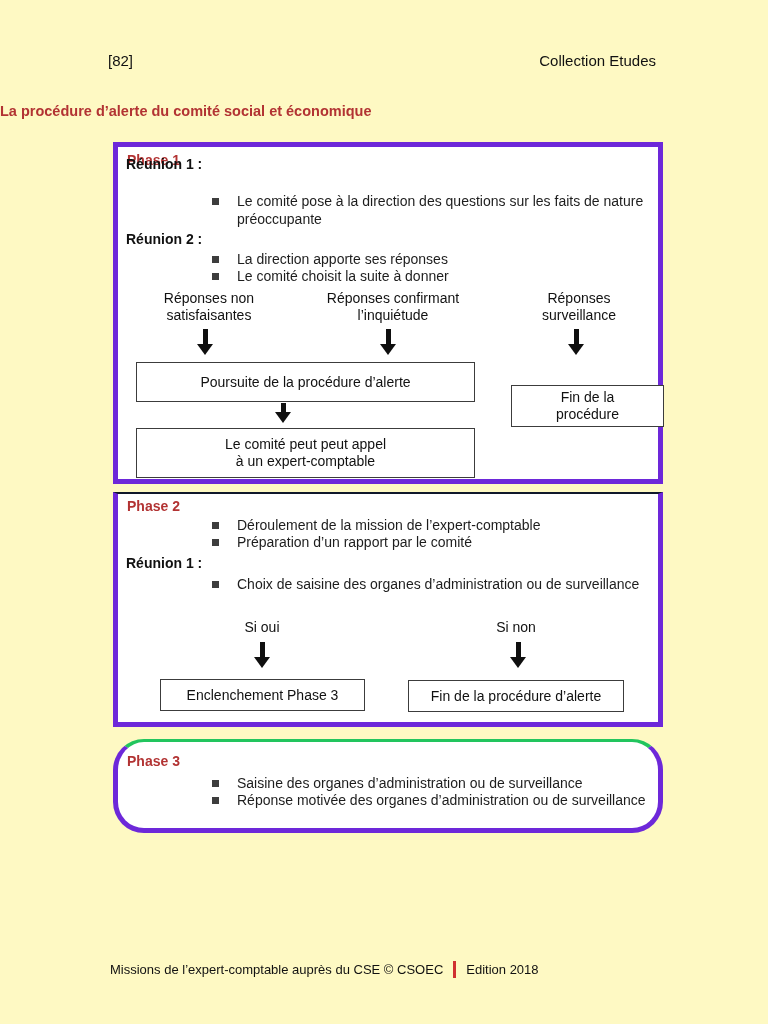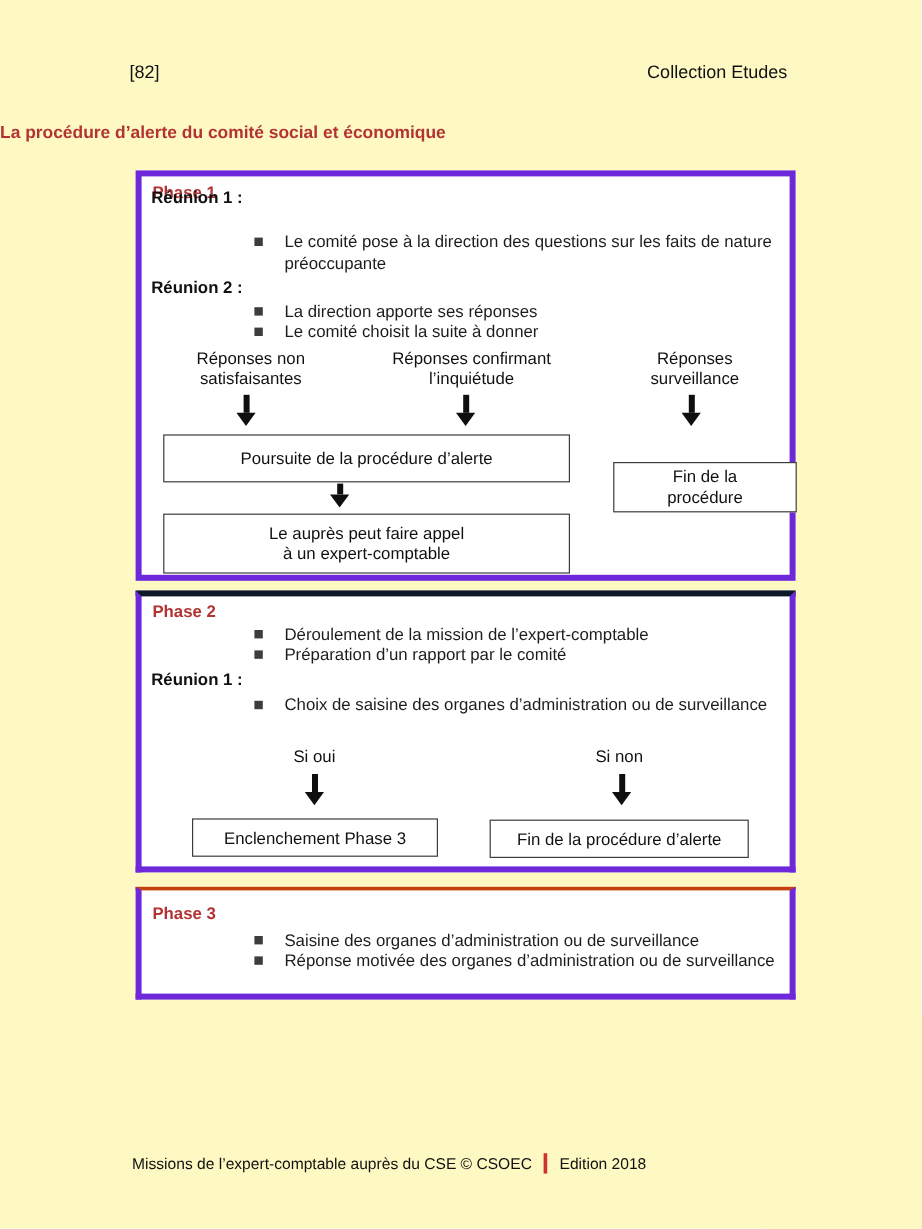--- a/index.html
+++ b/index.html
@@ -12,22 +12,22 @@
   .hdr-left { left:108px; }
   .hdr-right { right:112px; }
   .doc-title {
     position:absolute; top:103px; left:0; right:0; 
     font-size:14.5px; font-weight:bold; color:#b23333;
   }
   .phase {
     position:absolute; left:113px; width:550px; border:5px solid #6d28d9; background:#fff;
   }
   .phase1 { top:142px; height:342px; }
-  .phase2 { top:492px; height:235px; border-top:5px solid #0f172a; }
-  .phase3 { top:739px; height:94px;  border-top:3px solid #c2410c; }
+  .phase2 { top:492px; height:235px; border-top:2px solid #0f172a; }
+  .phase3 { top:739px; height:94px;  border-top:3px solid #22c55e;border-radius:31px; }
   .phase-label { position:absolute; left:9px; font-size:14px; font-weight:bold; color:#b23333; }
   .reunion-label { position:absolute; left:8px; font-size:14px; font-weight:bold; color:#111; }
   .bullet-row { position:absolute; left:0; display:flex; align-items:flex-start; padding-left:94px; width:550px;justify-content:center; }
   .bullet-sq { flex:none; width:7px; height:7px; background:#3d3d3d; margin-top:5px; }
   .bullet-text { margin-left:18px; width:431px; font-size:14px; line-height:17.5px; color:#1d1d1d; }
   .branch-label, .cond-label {
     position:absolute; transform:translateX(-50%); text-align:center;
     font-size:14px; line-height:17px; white-space:pre-line; color:#111;
   }
   .arrow { position:absolute; transform:translateX(-50%); display:flex; flex-direction:column; align-items:center; }
@@ -98,21 +98,21 @@
 
     <div class="flowbox box-poursuite">Poursuite de la procédure d’alerte</div>
     <div class="flowbox box-fin1">Fin de la
 procédure</div>
 
     <div class="arrow" style="left:165px; top:256px">
         <div class="arrow-stem short"></div>
         <div class="arrow-head"></div>
       </div>
 
-    <div class="flowbox box-expert">Le auprès peut faire appel
+    <div class="flowbox box-expert">Le comité peut peut appel
 à un expert-comptable</div>
   </div>
 
   <div class="phase phase2">
     <div class="phase-label" style="top:4px">Phase 2</div>
 
     <div class="bullet-row" style="top:23px">
       <span class="bullet-sq"></span>
       <div class="bullet-text">Déroulement de la mission de l’expert-comptable</div>
     </div>

